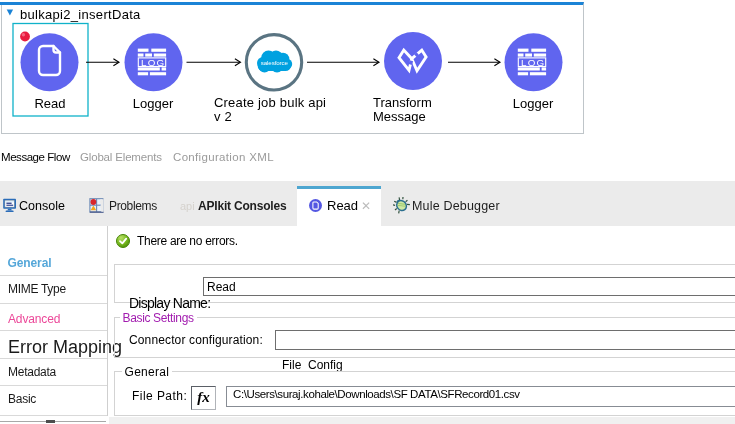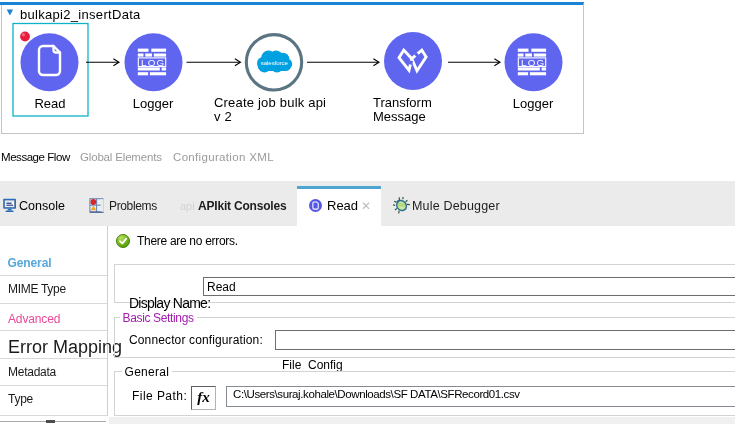--- a/index.html
+++ b/index.html
@@ -168,21 +168,21 @@
 </svg>
 <div class="abs" style="left:412px;top:199px;font-size:12.5px;letter-spacing:0.18px;color:#1e1e1e;">Mule Debugger</div>
 
 <div class="abs" style="left:0;top:226px;width:107px;height:190px;background:#fff;"></div>
 <div class="abs" style="left:107px;top:226px;width:1px;height:190px;background:#cfcfcf;"></div>
 <div class="abs" style="left:7.5px;top:256px;font-size:12px;font-weight:bold;letter-spacing:-0.1px;color:#55a7d9;">General</div>
 <div class="abs" style="left:8px;top:282px;font-size:12px;letter-spacing:-0.3px;color:#1a1a1a;">MIME Type</div>
 <div class="abs" style="left:8px;top:312px;font-size:12px;letter-spacing:-0.15px;color:#ec4899;">Advanced</div>
 <div class="abs" style="left:8px;top:337px;font-size:18px;letter-spacing:0px;color:#1a1a1a;">Error Mapping</div>
 <div class="abs" style="left:8px;top:365px;font-size:12px;letter-spacing:-0.25px;color:#1a1a1a;">Metadata</div>
-<div class="abs" style="left:8px;top:392px;font-size:12px;letter-spacing:-0.25px;color:#1a1a1a;">Type</div>
+<div class="abs" style="left:8px;top:392px;font-size:12px;letter-spacing:-0.25px;color:#1a1a1a;">Basic</div>
 <div class="abs" style="left:0;top:275px;width:107px;height:1px;background:#d9d9d9;"></div>
 <div class="abs" style="left:0;top:303px;width:107px;height:1px;background:#d9d9d9;"></div>
 <div class="abs" style="left:0;top:330px;width:107px;height:1px;background:#d9d9d9;"></div>
 <div class="abs" style="left:0;top:358px;width:107px;height:1px;background:#d9d9d9;"></div>
 <div class="abs" style="left:0;top:385px;width:107px;height:1px;background:#d9d9d9;"></div>
 <div class="abs" style="left:0;top:414.5px;width:107px;height:1px;background:#d9d9d9;"></div>
 <div class="abs" style="left:0;top:420.5px;width:106px;height:1.2px;background:#a8a8a8;"></div>
 <div class="abs" style="left:46px;top:419.5px;width:9px;height:3.6px;background:#4d4d4d;"></div>
 
 <svg class="abs" style="left:116px;top:234px;" width="14" height="14">

